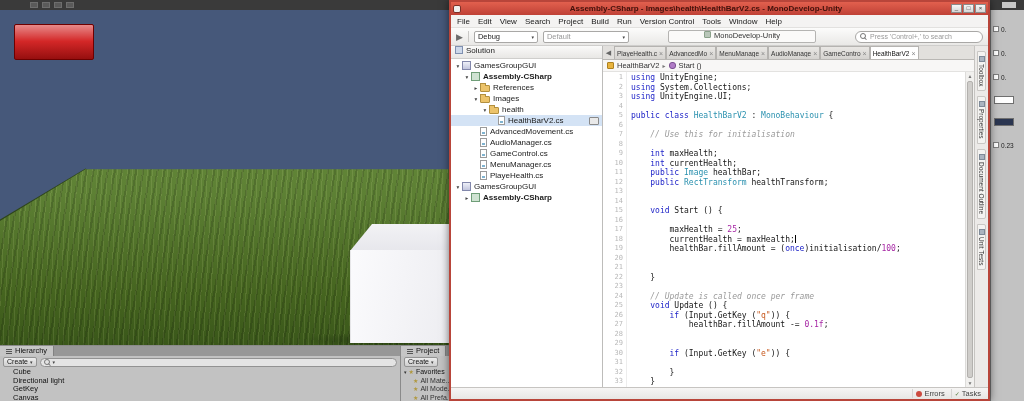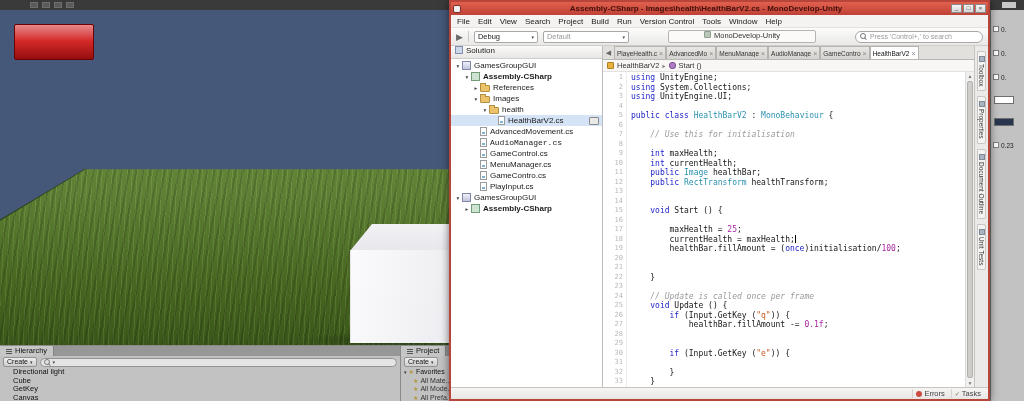--- a/index.html
+++ b/index.html
@@ -155,22 +155,22 @@
     <span class="create-btn">
       <span>Create</span>
       <span class="dd">▾</span>
     </span>
     <span class="searchbox">
       <span class="mag"></span>
       <span class="dd">▾</span>
     </span>
   </div>
   <div>
+      <div class="hier-item">Cube</div>
       <div class="hier-item">Directional light</div>
-      <div class="hier-item">Cube</div>
       <div class="hier-item">GetKey</div>
       <div class="hier-item">Canvas</div>
     </div>
 </div>
 
 <div id="project" class="upanel">
   <div class="panel-tabs">
     <span class="panel-tab">
       <span class="hamb"></span>
       <span>Project</span>
@@ -308,44 +308,39 @@
             <span class="tw-arrow"></span>
             <span class="ic ic-file"></span>
             <span>HealthBarV2.cs</span>
             <span class="row-badge"></span>
           </div>
           <div class="tree-row" style="padding-left: 21px;">
             <span class="tw-arrow"></span>
             <span class="ic ic-file"></span>
             <span>AdvancedMovement.cs</span>
           </div>
-          <div class="tree-row" style="padding-left: 21px; font-family: Liberation Mono, monospace;">
+          <div class="tree-row" style="padding-left: 21px;">
             <span class="tw-arrow"></span>
             <span class="ic ic-file"></span>
             <span>AudioManager.cs</span>
           </div>
           <div class="tree-row" style="padding-left: 21px;">
             <span class="tw-arrow"></span>
             <span class="ic ic-file"></span>
             <span>GameControl.cs</span>
           </div>
           <div class="tree-row" style="padding-left: 21px;">
             <span class="tw-arrow"></span>
             <span class="ic ic-file"></span>
             <span>MenuManager.cs</span>
           </div>
           <div class="tree-row" style="padding-left: 21px;">
             <span class="tw-arrow"></span>
             <span class="ic ic-file"></span>
-            <span>GameContro.cs</span>
-          </div>
-          <div class="tree-row" style="padding-left: 21px;">
-            <span class="tw-arrow"></span>
-            <span class="ic ic-file"></span>
-            <span>PlayInput.cs</span>
+            <span>PlayeHealth.cs</span>
           </div>
           <div class="tree-row" style="padding-left: 3px;">
             <span class="tw-arrow">▾</span>
             <span class="ic ic-sol"></span>
             <span>GamesGroupGUI</span>
           </div>
           <div class="tree-row" style="padding-left: 12px;">
             <span class="tw-arrow">▸</span>
             <span class="ic ic-prj"></span>
             <span class="bold">Assembly-CSharp</span>

